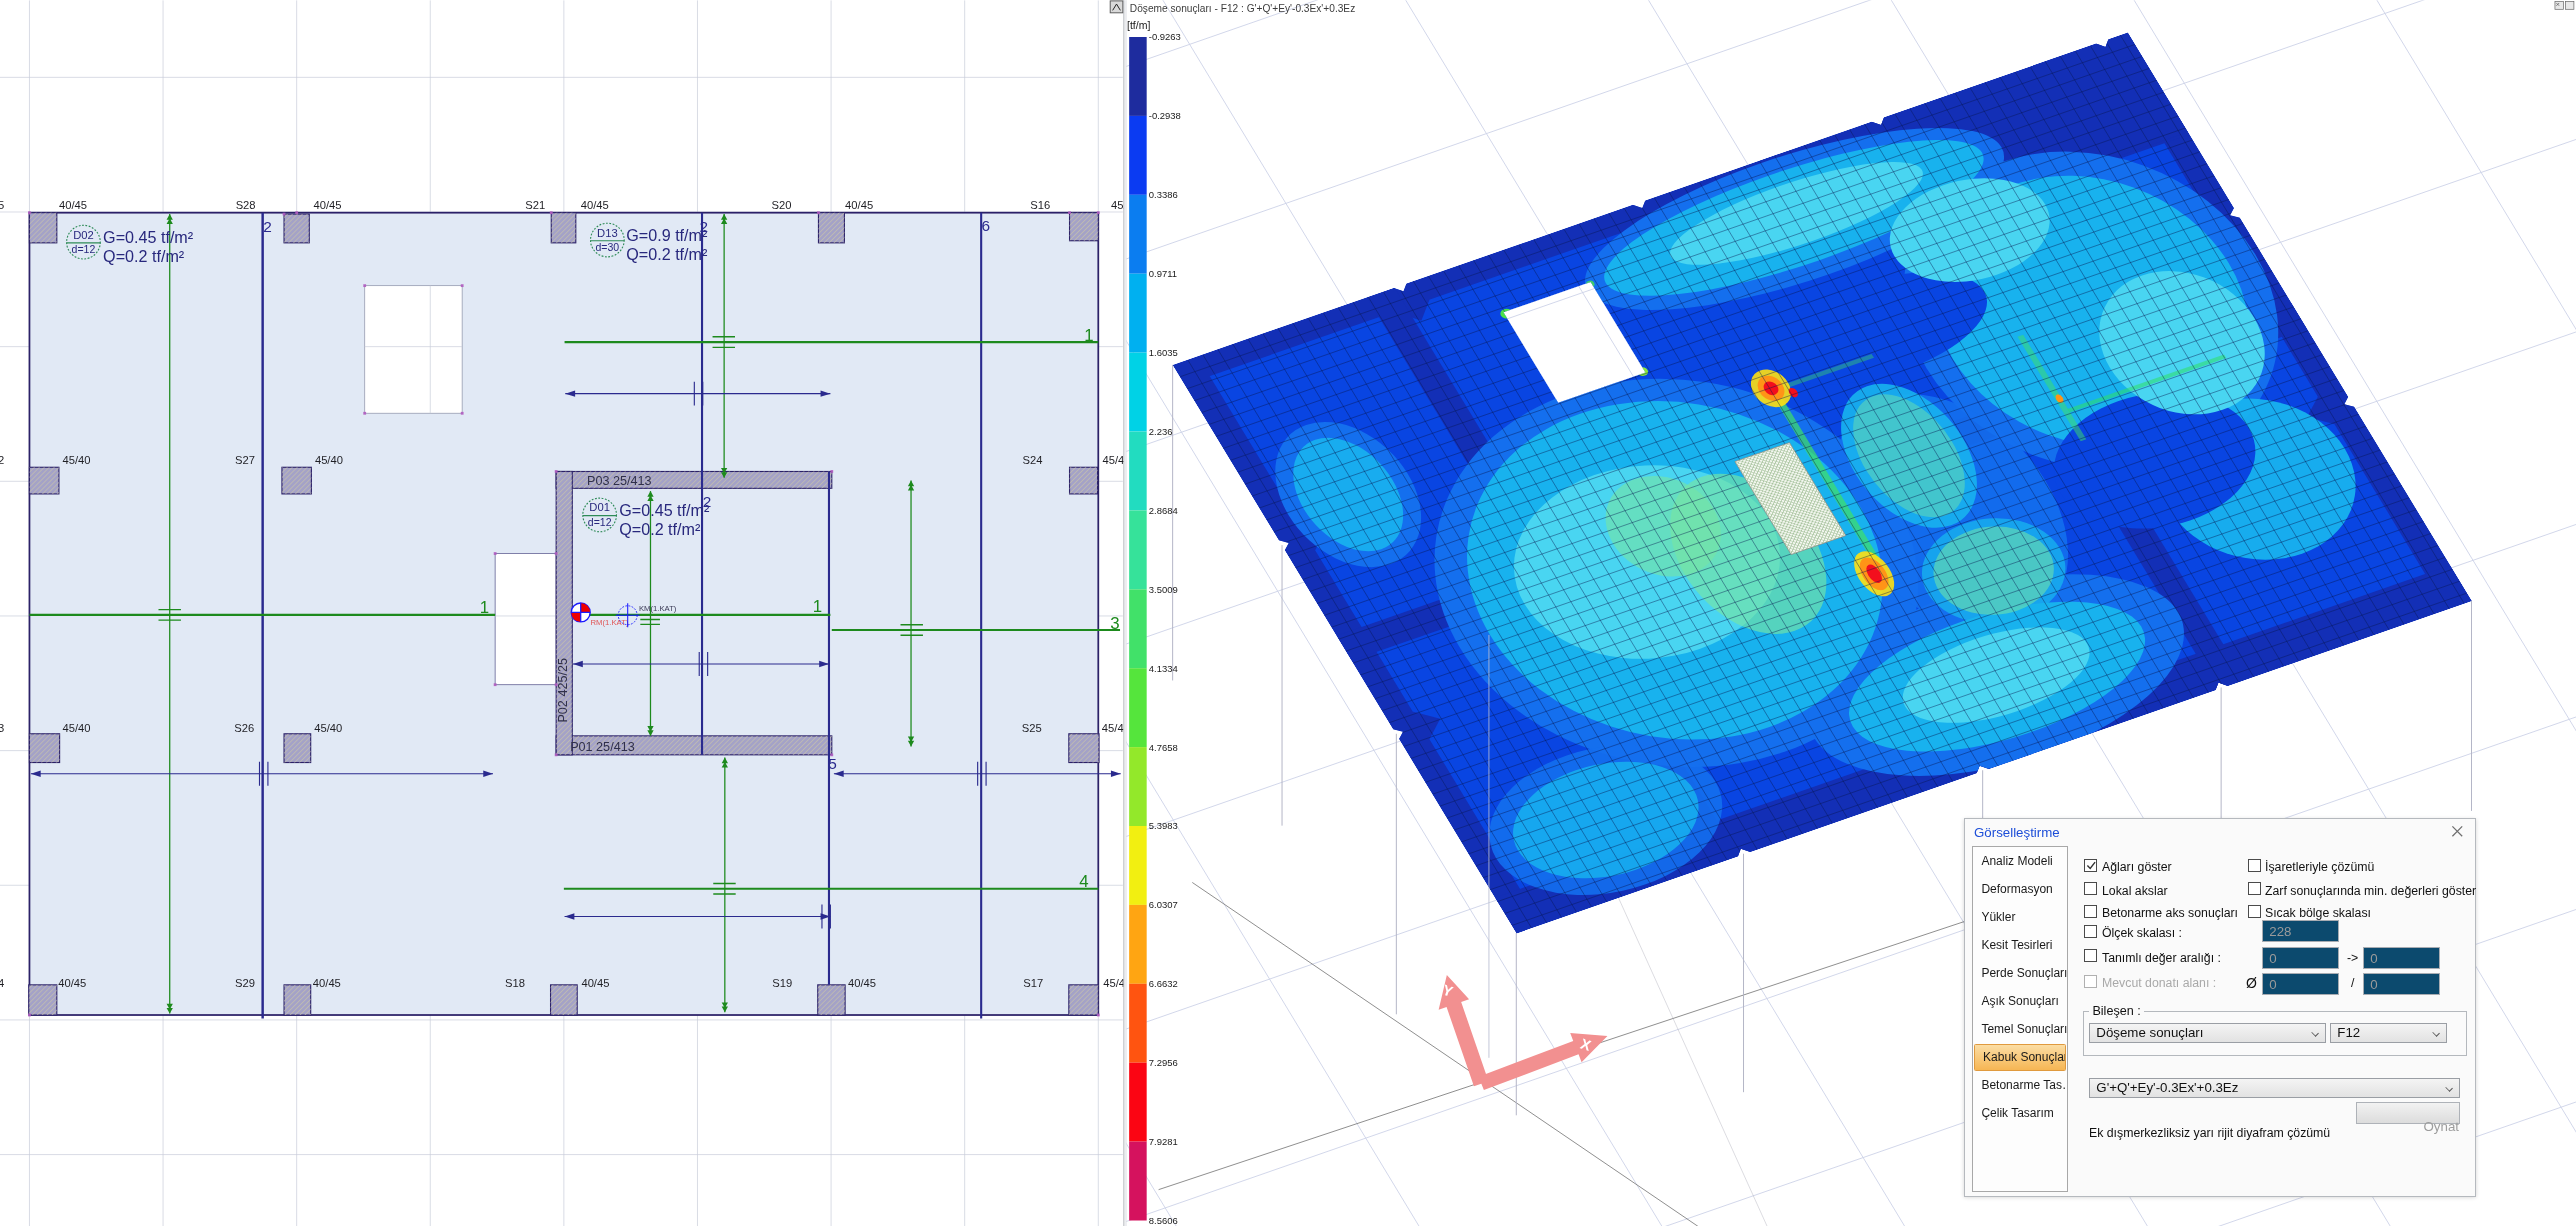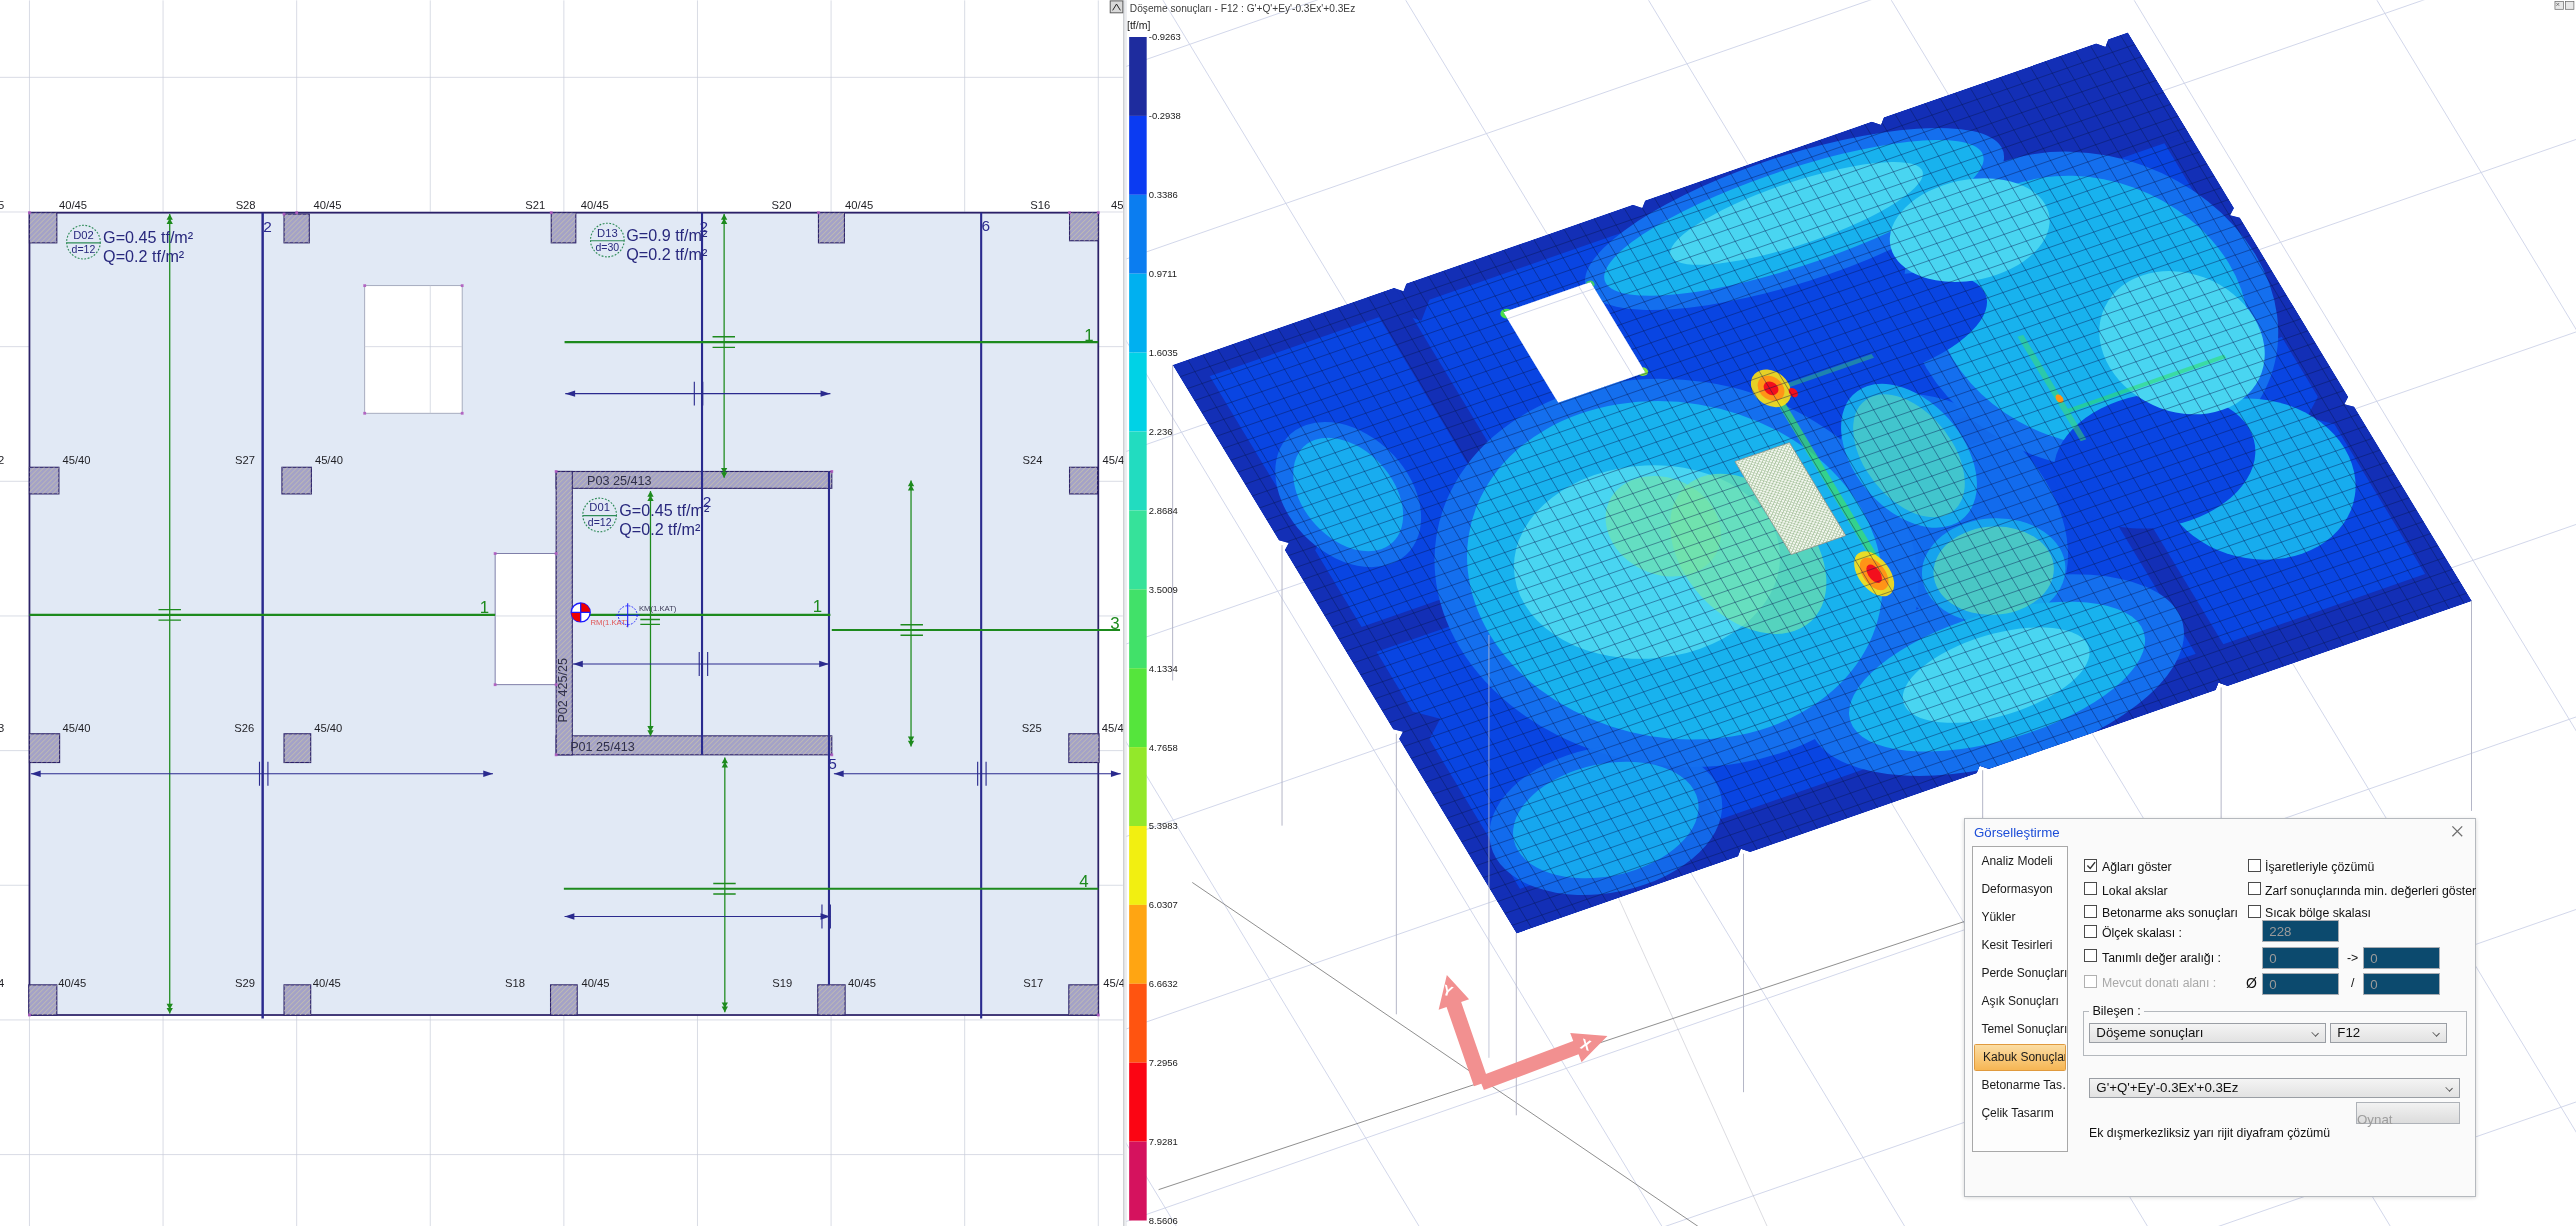--- a/index.html
+++ b/index.html
@@ -1,33 +1,33 @@
 <!DOCTYPE html>
 <html style="font-size:11.2px"><head><meta charset="utf-8"><style>
 *{margin:0;padding:0;box-sizing:border-box}
 html,body{width:2576px;height:1227px;overflow:hidden;background:#fff;font-family:"Liberation Sans",sans-serif}
 #wrap{position:relative;width:2576px;height:1227px}
 #bg{position:absolute;left:0;top:0}
 #dlg{position:absolute;left:1964px;top:818px;width:512px;height:379px;background:#fafafa;border:0.7px solid #b5b9be;box-shadow:0 1.4px 4.2px rgba(0,0,0,0.18)}
 .dtitle{position:absolute;left:9px;top:5.6px;font-size:13.3px;color:#1d4ed8}
 .dx{position:absolute;right:9.8px;top:5.6px}
-.dlist{position:absolute;left:7px;top:27px;width:96px;height:306px;background:#fdfdfd;border:0.7px solid #a8a8a8}
+.dlist{position:absolute;left:7px;top:27px;width:96px;height:346px;background:#fdfdfd;border:0.7px solid #a8a8a8}
 .li{height:28px;line-height:28px;padding-left:8.4px;font-size:12px;color:#1a1a1a;white-space:nowrap;overflow:hidden}
 .li.sel{background:linear-gradient(#fbdda4,#f6b654);border:0.7px solid #e09a3e;border-radius:1.4px;height:27px;line-height:25px;margin:0.7px 0.7px}
 .cb{position:absolute;width:13.3px;height:13.3px;background:#fff;border:1.1px solid #4a4a4a}
 .cb.gray{border-color:#b0b0b0}
 .cb svg{position:absolute;left:0.7px;top:0px}
 .lb{position:absolute;font-size:12.3px;color:#111;white-space:nowrap}
 .lb.gray{color:#a9a9a9}
 .fld{position:absolute;height:22.4px;background:#0c4a6e;border:0.7px solid #a8acb2;font-size:13.3px;color:#9a9a9a;padding:2.8px 0 0 6.3px}
 .grp{position:absolute;border:0.7px solid #b4b8bd}
 .gl{position:relative;top:-7.7px;left:4.9px;background:#fafafa;padding:0 3.5px;font-size:12.6px;color:#111}
 .dd{position:absolute;height:19.6px;background:linear-gradient(#f4f4f4,#e2e2e2);border:0.7px solid #9a9ea4;font-size:13.3px;color:#111;padding:1.4px 0 0 6.3px;white-space:nowrap}
 .ch{position:absolute;right:6.3px;top:6.3px;width:6.3px;height:6.3px;border-right:1.3px solid #555;border-bottom:1.3px solid #555;transform:rotate(45deg) scale(1,.78)}
-.btn{position:absolute;background:linear-gradient(#f2f2f2,#dcdcdc);border:0.7px solid #aeb2b8;font-size:13.3px;color:#9d9d9d;text-align:left;padding-top:9px}
+.btn{position:absolute;background:linear-gradient(#f2f2f2,#dcdcdc);border:0.7px solid #aeb2b8;font-size:13.3px;color:#9d9d9d;text-align:right;padding-top:16px}
 </style></head>
 <body>
 <div id="wrap">
     <div id="bg"><svg width="2576" height="1227" viewBox="0 0 3673 1749" font-family="Liberation Sans, sans-serif">
         <defs>
 <pattern id="hatch" width="5" height="5" patternTransform="rotate(45)" patternUnits="userSpaceOnUse">
   <rect width="5" height="5" fill="none"></rect>
             <rect width="1.1" height="5" fill="#cbc5a8" opacity="0.75"></rect>
 </pattern>
 <pattern id="xhatch" width="4.5" height="4.5" patternTransform="rotate(45)" patternUnits="userSpaceOnUse">

